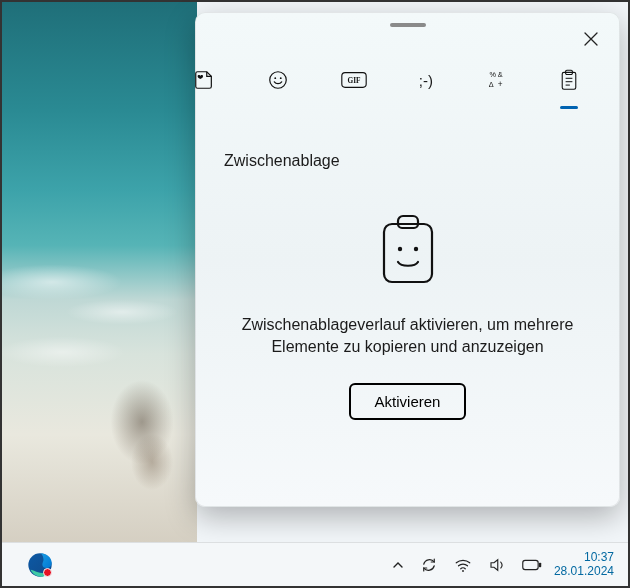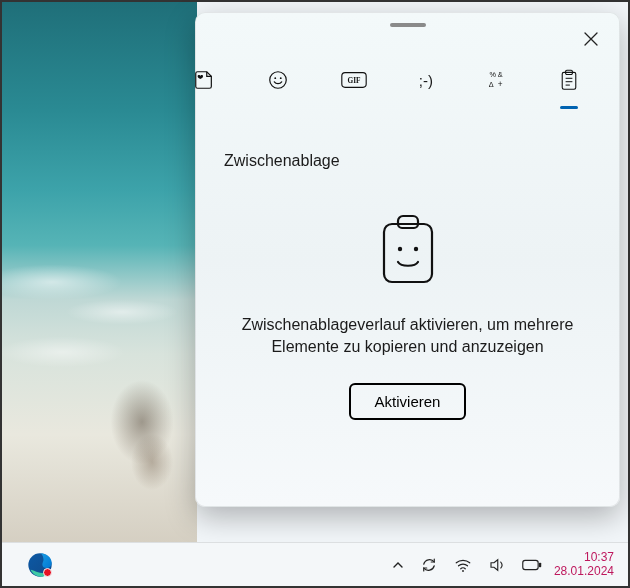--- a/index.html
+++ b/index.html
@@ -155,21 +155,21 @@
     align-items: center;
     padding: 0 8px;
     box-sizing: border-box;
   }
   .taskbar .spacer { flex: 1; }
   .edge-icon { margin-left: 16px; position: relative; }
   .edge-icon svg { display:block; }
   .red-dot { position:absolute; bottom:2px; right:2px; width:7px; height:7px; background:#e81123; border-radius:50%; border:1px solid #f4f7f9; }
   .tray { display:flex; align-items:center; gap:16px; margin-right:12px; color:#222; }
   .tray-item { display:flex; align-items:center; justify-content:center; }
-  .clock { text-align:right; line-height:1.1; font-size:12px; color:#be185d; margin-right:6px;}
+  .clock { text-align:right; line-height:1.1; font-size:12px; color:#0369a1; margin-right:6px;}
 </style>
 </head>
 <body>
 
 <div class="screen">
   <div class="wallpaper"></div>
 
   <div class="flyout">
     <div class="drag-handle"></div>
 

